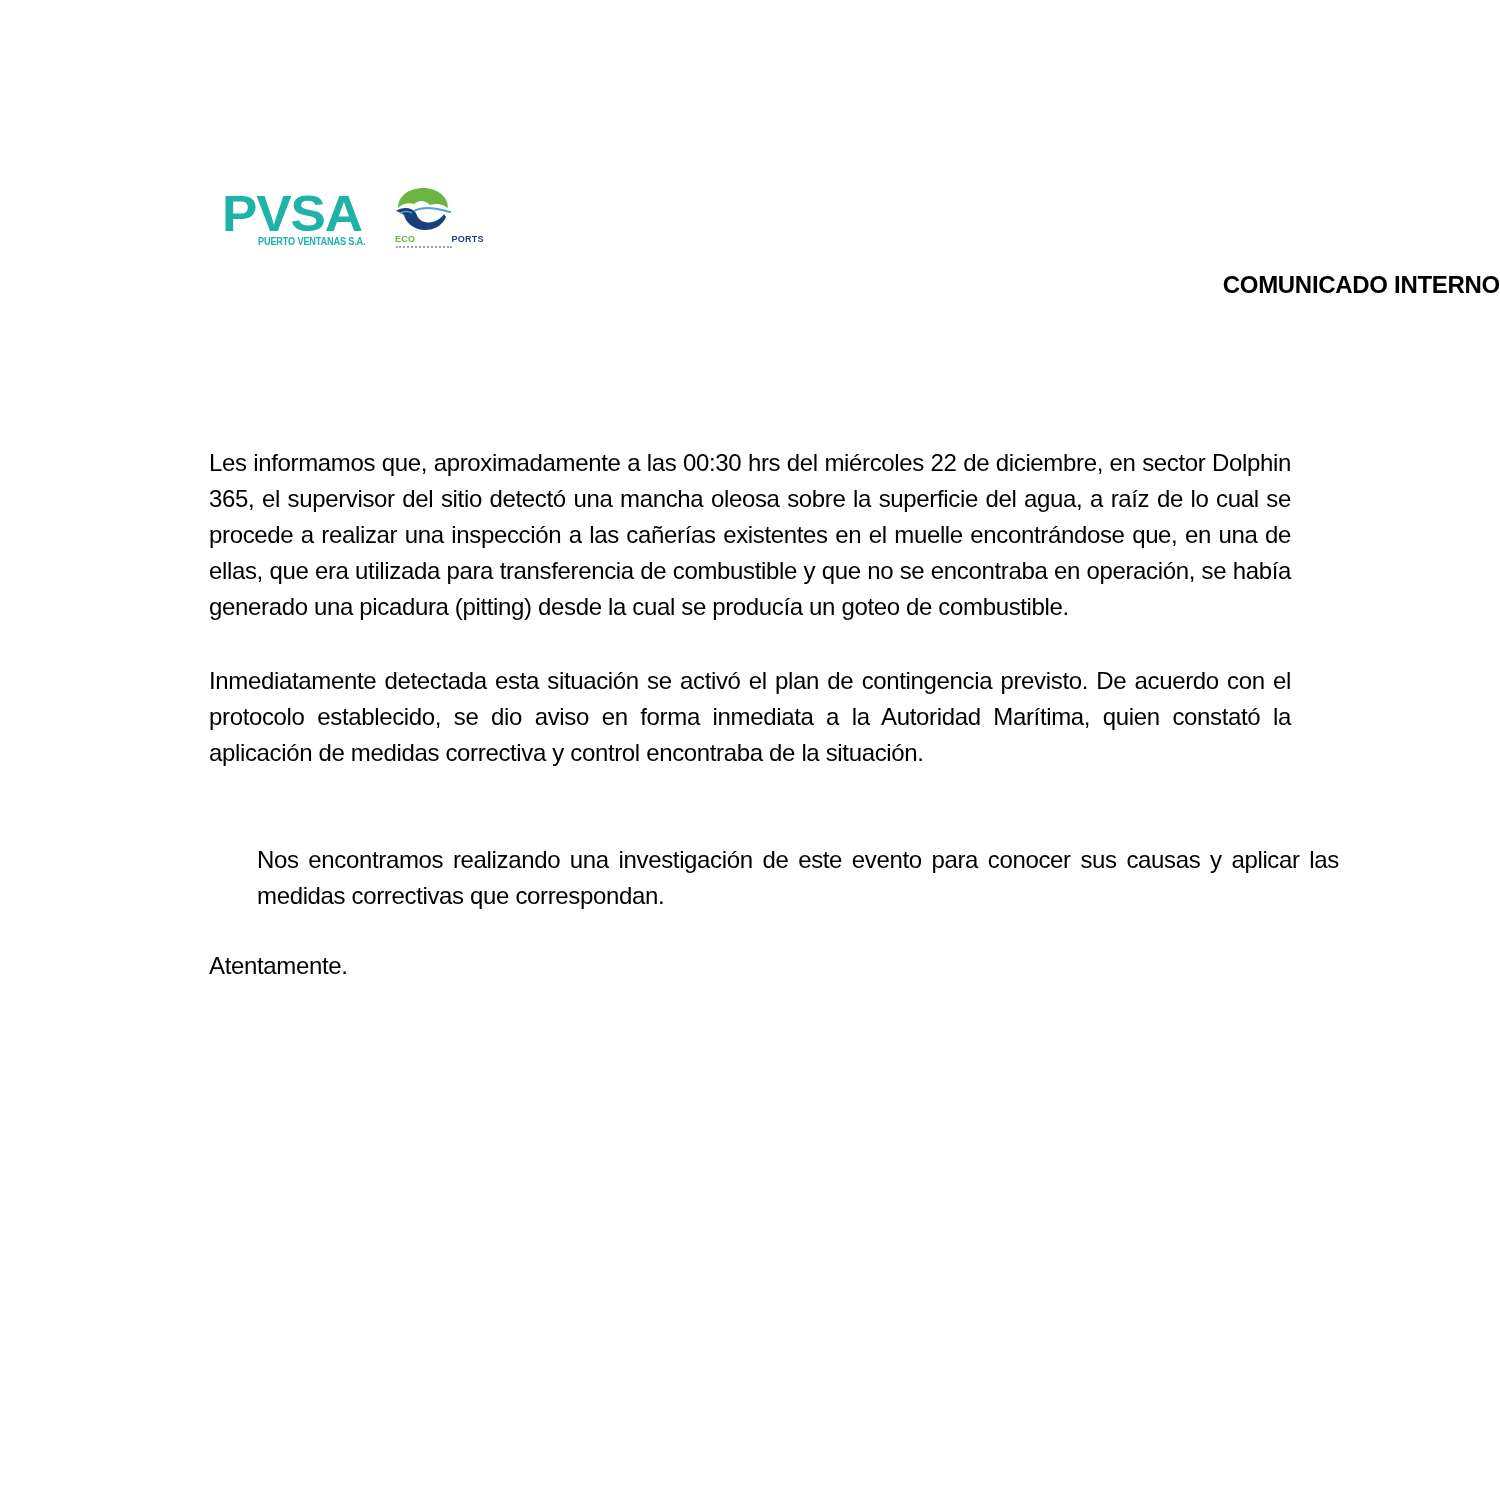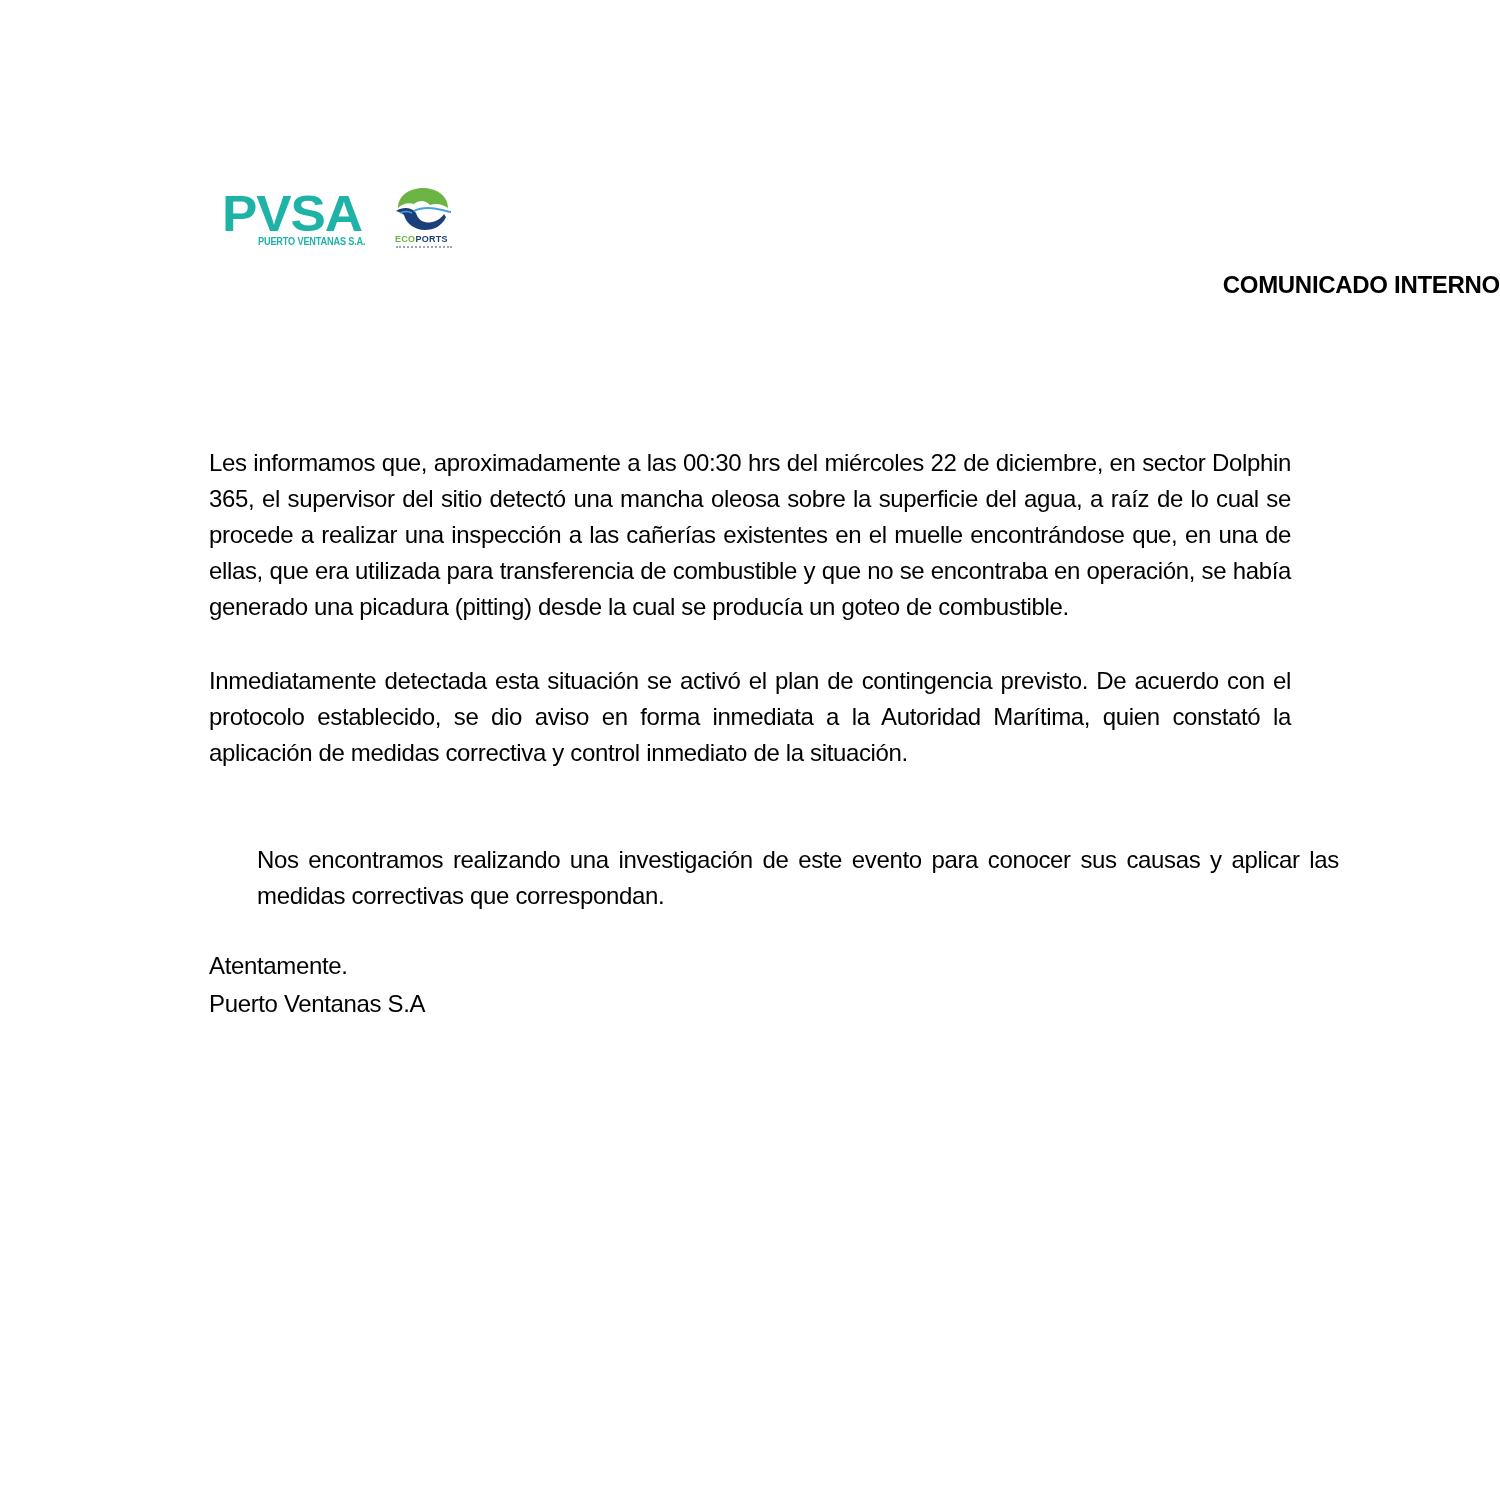--- a/index.html
+++ b/index.html
@@ -78,21 +78,21 @@
       left: 3px;
       top: 48px;
       font-family: "Liberation Sans", "DejaVu Sans", sans-serif;
       font-weight: bold;
       font-size: 9px;
       line-height: 10px;
       white-space: nowrap;
       letter-spacing: 0.3px;
     }
     .eco-text .eco { color: #6bb544; }
-    .eco-text .ports { color: #1b3f7a; }
+    .eco-text .ports { color: #1b3f7a; padding-left: 36px; }
     .eco-tag {
       position: absolute;
       left: 4px;
       top: 60px;
       width: 56px;
       height: 2px;
       border-top: 2px dotted #9aa4b8;
     }
     .doc-title {
       position: absolute;
@@ -152,21 +152,20 @@
       </div>
       <div class="eco-tag"></div>
     </div>
   </div>
 
   <div class="doc-title">COMUNICADO INTERNO</div>
 
 
   <div class="body-text justify para1">Les informamos que, aproximadamente a las 00:30 hrs del miércoles 22 de diciembre, en sector Dolphin 365, el supervisor del sitio detectó una mancha oleosa sobre la superficie del agua, a raíz de lo cual se procede a realizar una inspección a las cañerías existentes en el muelle encontrándose que, en una de ellas, que era utilizada para transferencia de combustible y que no se encontraba en operación, se había generado una picadura (pitting) desde la cual se producía un goteo de combustible.</div>
 
-  <div class="body-text justify para2">Inmediatamente detectada esta situación se activó el plan de contingencia previsto. De acuerdo con el protocolo establecido, se dio aviso en forma inmediata a la Autoridad Marítima, quien constató la aplicación de medidas correctiva y control inmediato de la situación.</div>
+  <div class="body-text justify para2">Inmediatamente detectada esta situación se activó el plan de contingencia previsto. De acuerdo con el protocolo establecido, se dio aviso en forma inmediata a la Autoridad Marítima, quien constató la aplicación de medidas correctiva y control encontraba de la situación.</div>
 
   <div class="body-text justify para3">Nos encontramos realizando una investigación de este evento para conocer sus causas y aplicar las medidas correctivas que correspondan.</div>
 
   <div class="body-text closing">Atentamente.</div>
 
-  <div class="body-text signature">Puerto Ventanas S.A</div>
 
 </div>
 
 </body></html>

